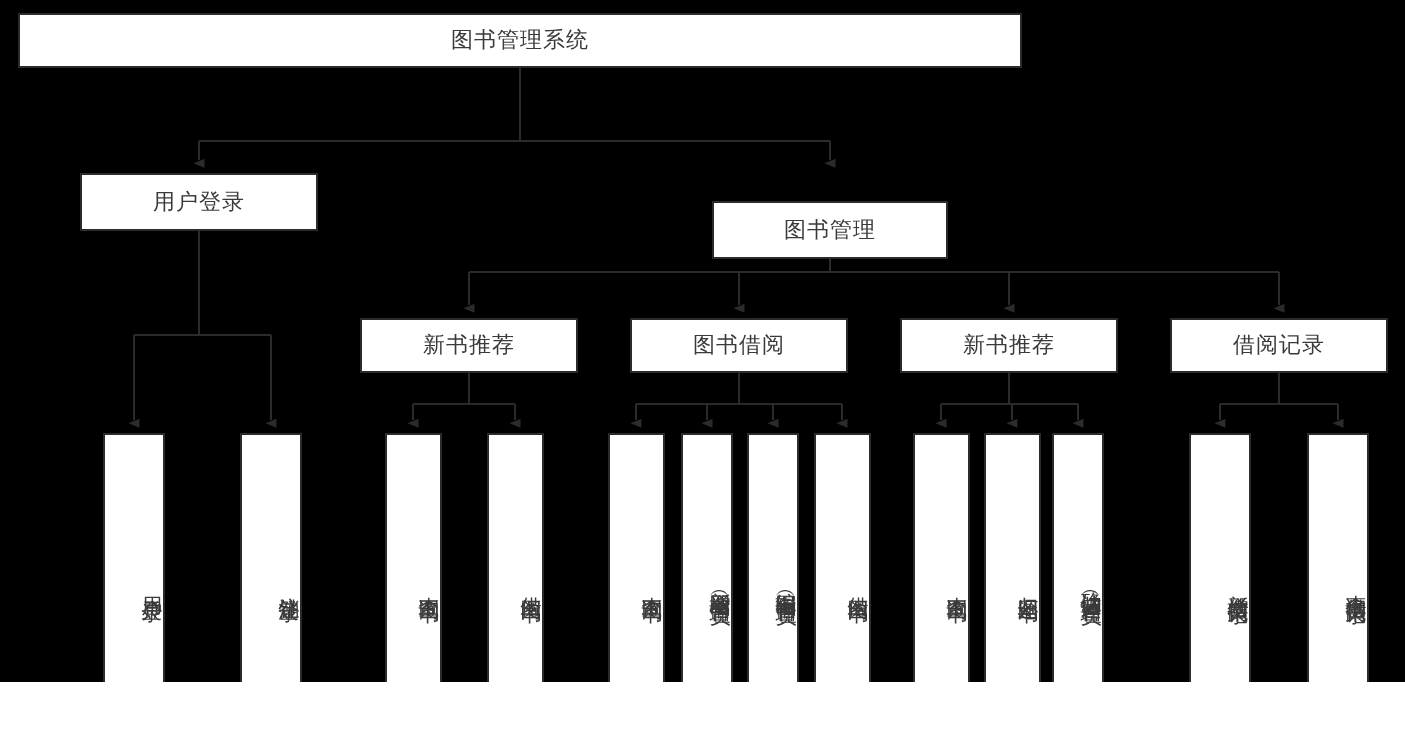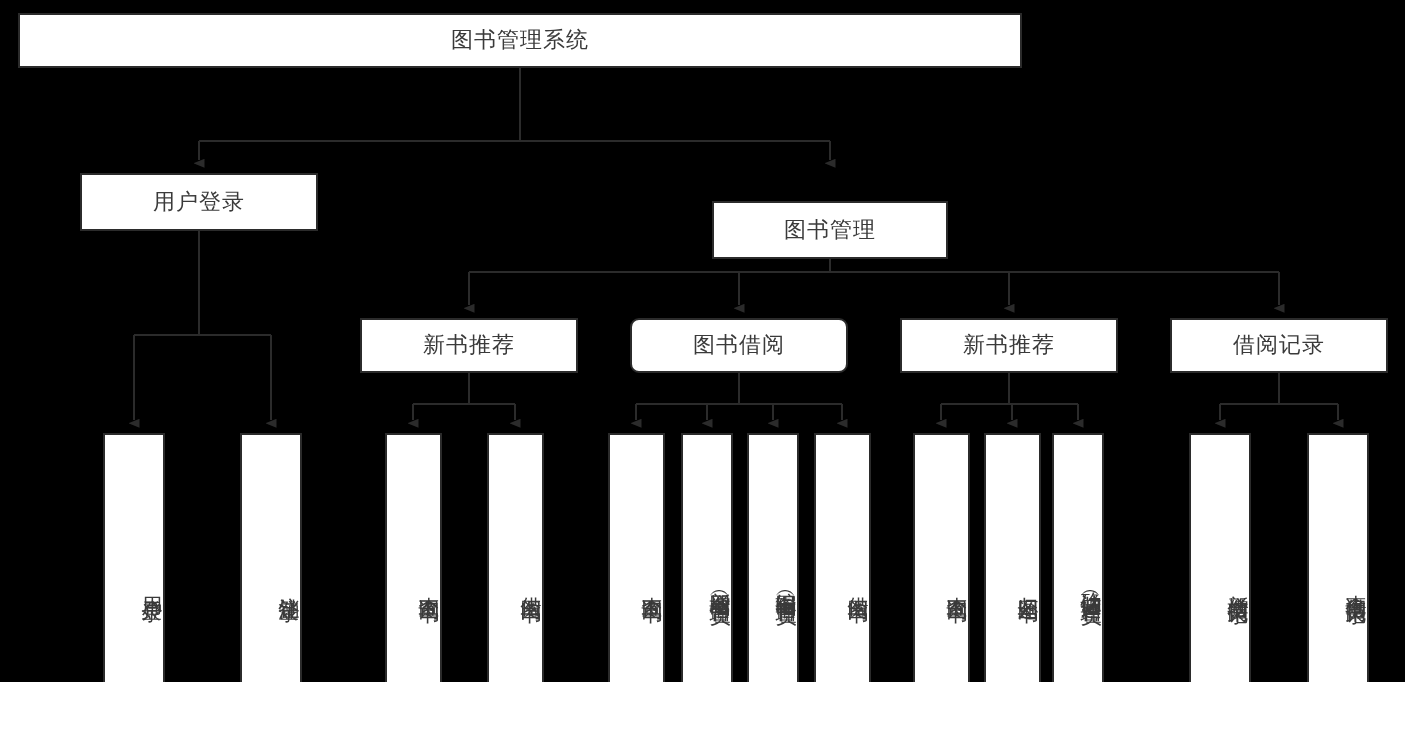--- a/index.html
+++ b/index.html
@@ -134,21 +134,21 @@
         <span class="">用户登录</span>
       </div>
       <div class="node h" style="left: 712px; top: 173px; width: 236px; height: 58px; margin-top: 28px;">
         <span class="">图书管理</span>
       </div>
     </div>
   <div id="l3-layer">
       <div class="node h" style="left: 360px; top: 318px; width: 218px; height: 55px;">
         <span class="">新书推荐</span>
       </div>
-      <div class="node h" style="left: 630px; top: 318px; width: 218px; height: 55px; border-radius: 9px;">
+      <div class="node h" style="left: 630px; top: 318px; width: 218px; height: 55px;">
         <span class="">图书借阅</span>
       </div>
       <div class="node h" style="left: 900px; top: 318px; width: 218px; height: 55px;">
         <span class="">新书推荐</span>
       </div>
       <div class="node h" style="left: 1170px; top: 318px; width: 218px; height: 55px;">
         <span class="">借阅记录</span>
       </div>
     </div>
   <div id="leaf-layer">

